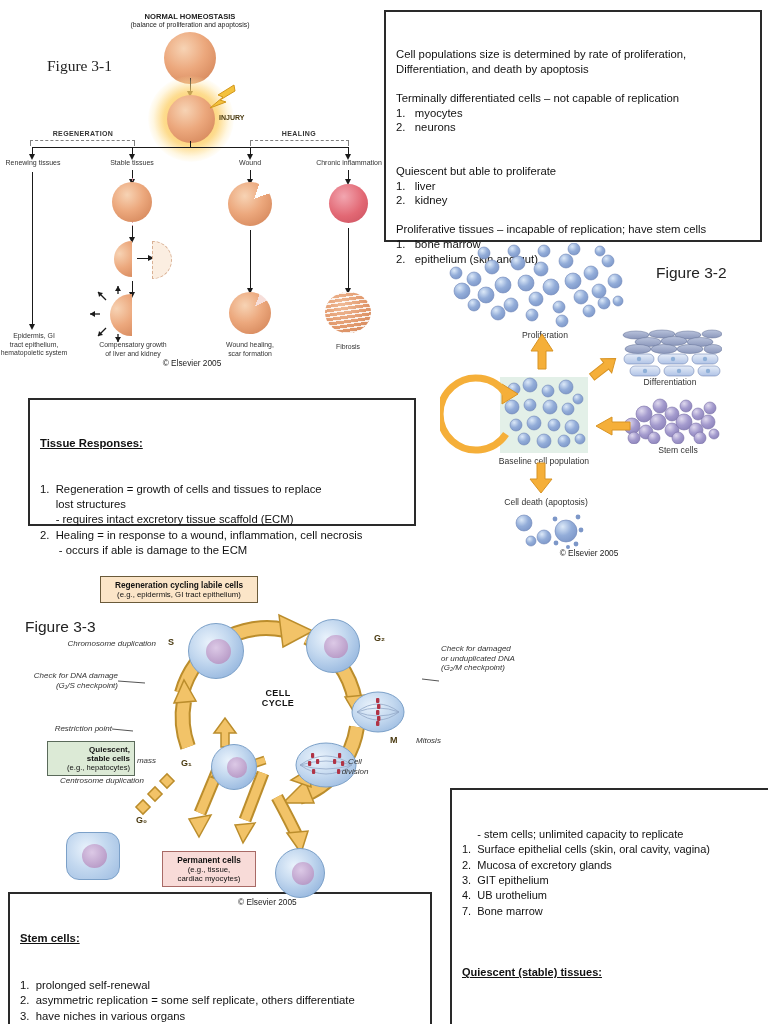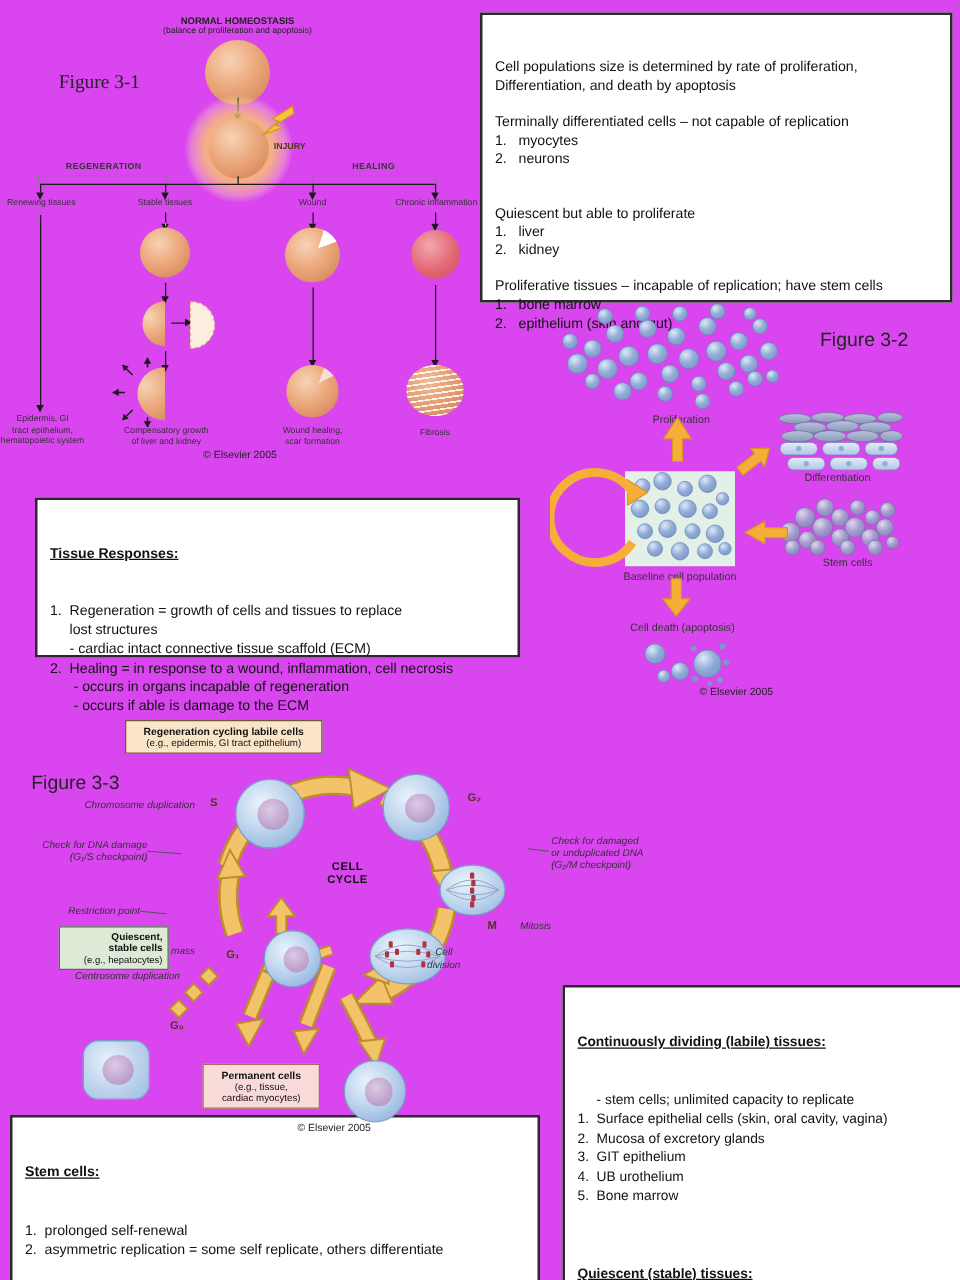--- a/index.html
+++ b/index.html
@@ -1,16 +1,16 @@
 <!DOCTYPE html>
 <html><head>
 <meta charset="utf-8">
 <style>
   html,body{margin:0;padding:0;background:#e8e8e8;}
-  .stage{position:relative;width:768px;height:1024px;background:#d946ef;overflow:hidden;
+  .stage{position:relative;width:768px;height:1024px;background:#ffffff;overflow:hidden;
          font-family:"Liberation Sans","DejaVu Sans",sans-serif;color:#111;}
   .abs{position:absolute;}
   
   .notebox{position:absolute;background:#fff;border:2px solid #2a2a2a;padding:6px 10px;
            font-size:11.3px;line-height:14.6px;white-space:pre;}
   .notebox .hd{font-weight:bold;text-decoration:underline;}
   
   .t{position:absolute;}
   .c{text-align:center;}
   .r{text-align:right;}
@@ -151,21 +151,21 @@
 
     <div class="credit c" style="left:146px;top:358px;width:92px;text-align:center;">© Elsevier 2005</div>
   </div>
 
   <div class="notebox" style="left:384px;top:10px;width:354px;height:216px;">
     <div><div>Cell populations size is determined by rate of proliferation,</div><div>Differentiation, and death by apoptosis</div><div>&nbsp;</div><div>Terminally differentiated cells – not capable of replication</div><div>1.   myocytes</div><div>2.   neurons</div><div>&nbsp;</div><div>&nbsp;</div><div>Quiescent but able to proliferate</div><div>1.   liver</div><div>2.   kidney</div><div>&nbsp;</div><div>Proliferative tissues – incapable of replication; have stem cells</div><div>1.   bone marrow</div><div>2.   epithelium (skin and gut)</div></div>
   </div>
 
   <div class="notebox" style="left:28px;top:398px;width:364px;height:112px;line-height:15.2px;">
     <div class="hd">Tissue Responses:</div>
-    <div><div>1.  Regeneration = growth of cells and tissues to replace</div><div>     lost structures</div><div>     - cardiac intact connective tissue scaffold (ECM)</div><div>2.  Healing = in response to a wound, inflammation, cell necrosis</div><div>      - occurs in organs incapable of regeneration</div><div>      - occurs if able is damage to the ECM</div></div>
+    <div><div>1.  Regeneration = growth of cells and tissues to replace</div><div>     lost structures</div><div>     - requires intact excretory tissue scaffold (ECM)</div><div>2.  Healing = in response to a wound, inflammation, cell necrosis</div><div>      - occurs if able is damage to the ECM</div></div>
   </div>
 
   <div>
     <div class="t figlabel" style="left:656px;top:264px;">Figure 3-2</div>
 
     <svg class="abs" style="left:448px;top:243px;" width="185" height="92" viewBox="0 0 185 92">
       <defs>
           <radialGradient id="gpb" cx="35%" cy="30%" r="75%">
         <stop offset="0%" stop-color="#dce9f8"></stop>
             <stop offset="55%" stop-color="#93add9"></stop>
@@ -338,28 +338,27 @@
       </g>
       <path d="M 66,191 A 36,36 0 1 1 66,151" fill="none" stroke="#f5af39" stroke-width="7"></path>
     </svg>
 
     <div class="credit" style="left:534px;top:548px;width:110px;text-align:center;">© Elsevier 2005</div>
   </div>
 
 
   <div class="notebox" style="left:8px;top:892px;width:400px;height:140px;line-height:15.5px;">
     <div class="hd">Stem cells:</div>
-    <div><div>1.  prolonged self-renewal</div><div>2.  asymmetric replication = some self replicate, others differentiate</div></div>
+    <div><div>1.  prolonged self-renewal</div><div>2.  asymmetric replication = some self replicate, others differentiate</div><div>3.  have niches in various organs</div></div>
     
     
   </div>
 
   <div class="notebox" style="left:450px;top:788px;width:296px;height:240px;font-size:11px;line-height:15.4px;">
-    <div class="hd">Continuously dividing (labile) tissues:</div>
-    <div><div>     - stem cells; unlimited capacity to replicate</div><div>1.  Surface epithelial cells (skin, oral cavity, vagina)</div><div>2.  Mucosa of excretory glands</div><div>3.  GIT epithelium</div><div>4.  UB urothelium</div><div>5.  Bone marrow</div><div>&nbsp;</div></div>
+    <div><div>     - stem cells; unlimited capacity to replicate</div><div>1.  Surface epithelial cells (skin, oral cavity, vagina)</div><div>2.  Mucosa of excretory glands</div><div>3.  GIT epithelium</div><div>4.  UB urothelium</div><div>7.  Bone marrow</div><div>&nbsp;</div></div>
     <div class="hd">Quiescent (stable) tissues:</div>
     
   </div>
 
   <div>
     <svg class="abs" style="left:15px;top:575px;" width="450" height="345" viewBox="0 0 450 345">
 
       <g fill="none" stroke="#bb8d2c" stroke-width="16">
         <path d="M 173,172 A 88,88 0 0 1 169,126"></path>
         <path d="M 167,118 A 88,88 0 0 1 270,55"></path>
@@ -478,21 +477,21 @@
       <div class="b" style="font-size:8.3px;">Regeneration cycling labile cells</div>
       <div style="font-size:7.8px;">(e.g., epidermis, GI tract epithelium)</div>
     </div>
     <div class="t figlabel" style="left:25px;top:618px;">Figure 3-3</div>
 
     <div class="annot r" style="left:48px;top:639px;width:108px;">Chromosome duplication</div>
     <div class="annot r pre" style="left:20px;top:671px;width:98px;">Check for DNA damage
 (G₁/S checkpoint)</div>
     <div class="t c pre" style="left:248px;top:688px;width:60px;font-size:9px;font-weight:bold;letter-spacing:.4px;">CELL
 CYCLE</div>
-    <div class="annot pre" style="left:441px;top:668px;width:92px;">Check for damaged
+    <div class="annot pre" style="left:441px;top:644px;width:92px;">Check for damaged
 or unduplicated DNA
 (G₂/M checkpoint)</div>
     <div class="annot r" style="left:48px;top:724px;width:64px;">Restriction point</div>
     <div class="annot r" style="left:42px;top:776px;width:102px;">Centrosome duplication</div>
     <div class="annot r" style="left:86px;top:756px;width:70px;">Growth in mass</div>
     <div class="annot" style="left:416px;top:736px;">Mitosis</div>
     <div class="annot c pre" style="left:330px;top:757px;width:50px;">Cell
 division</div>
 
     <div class="phase" style="left:168px;top:637px;">S</div>

